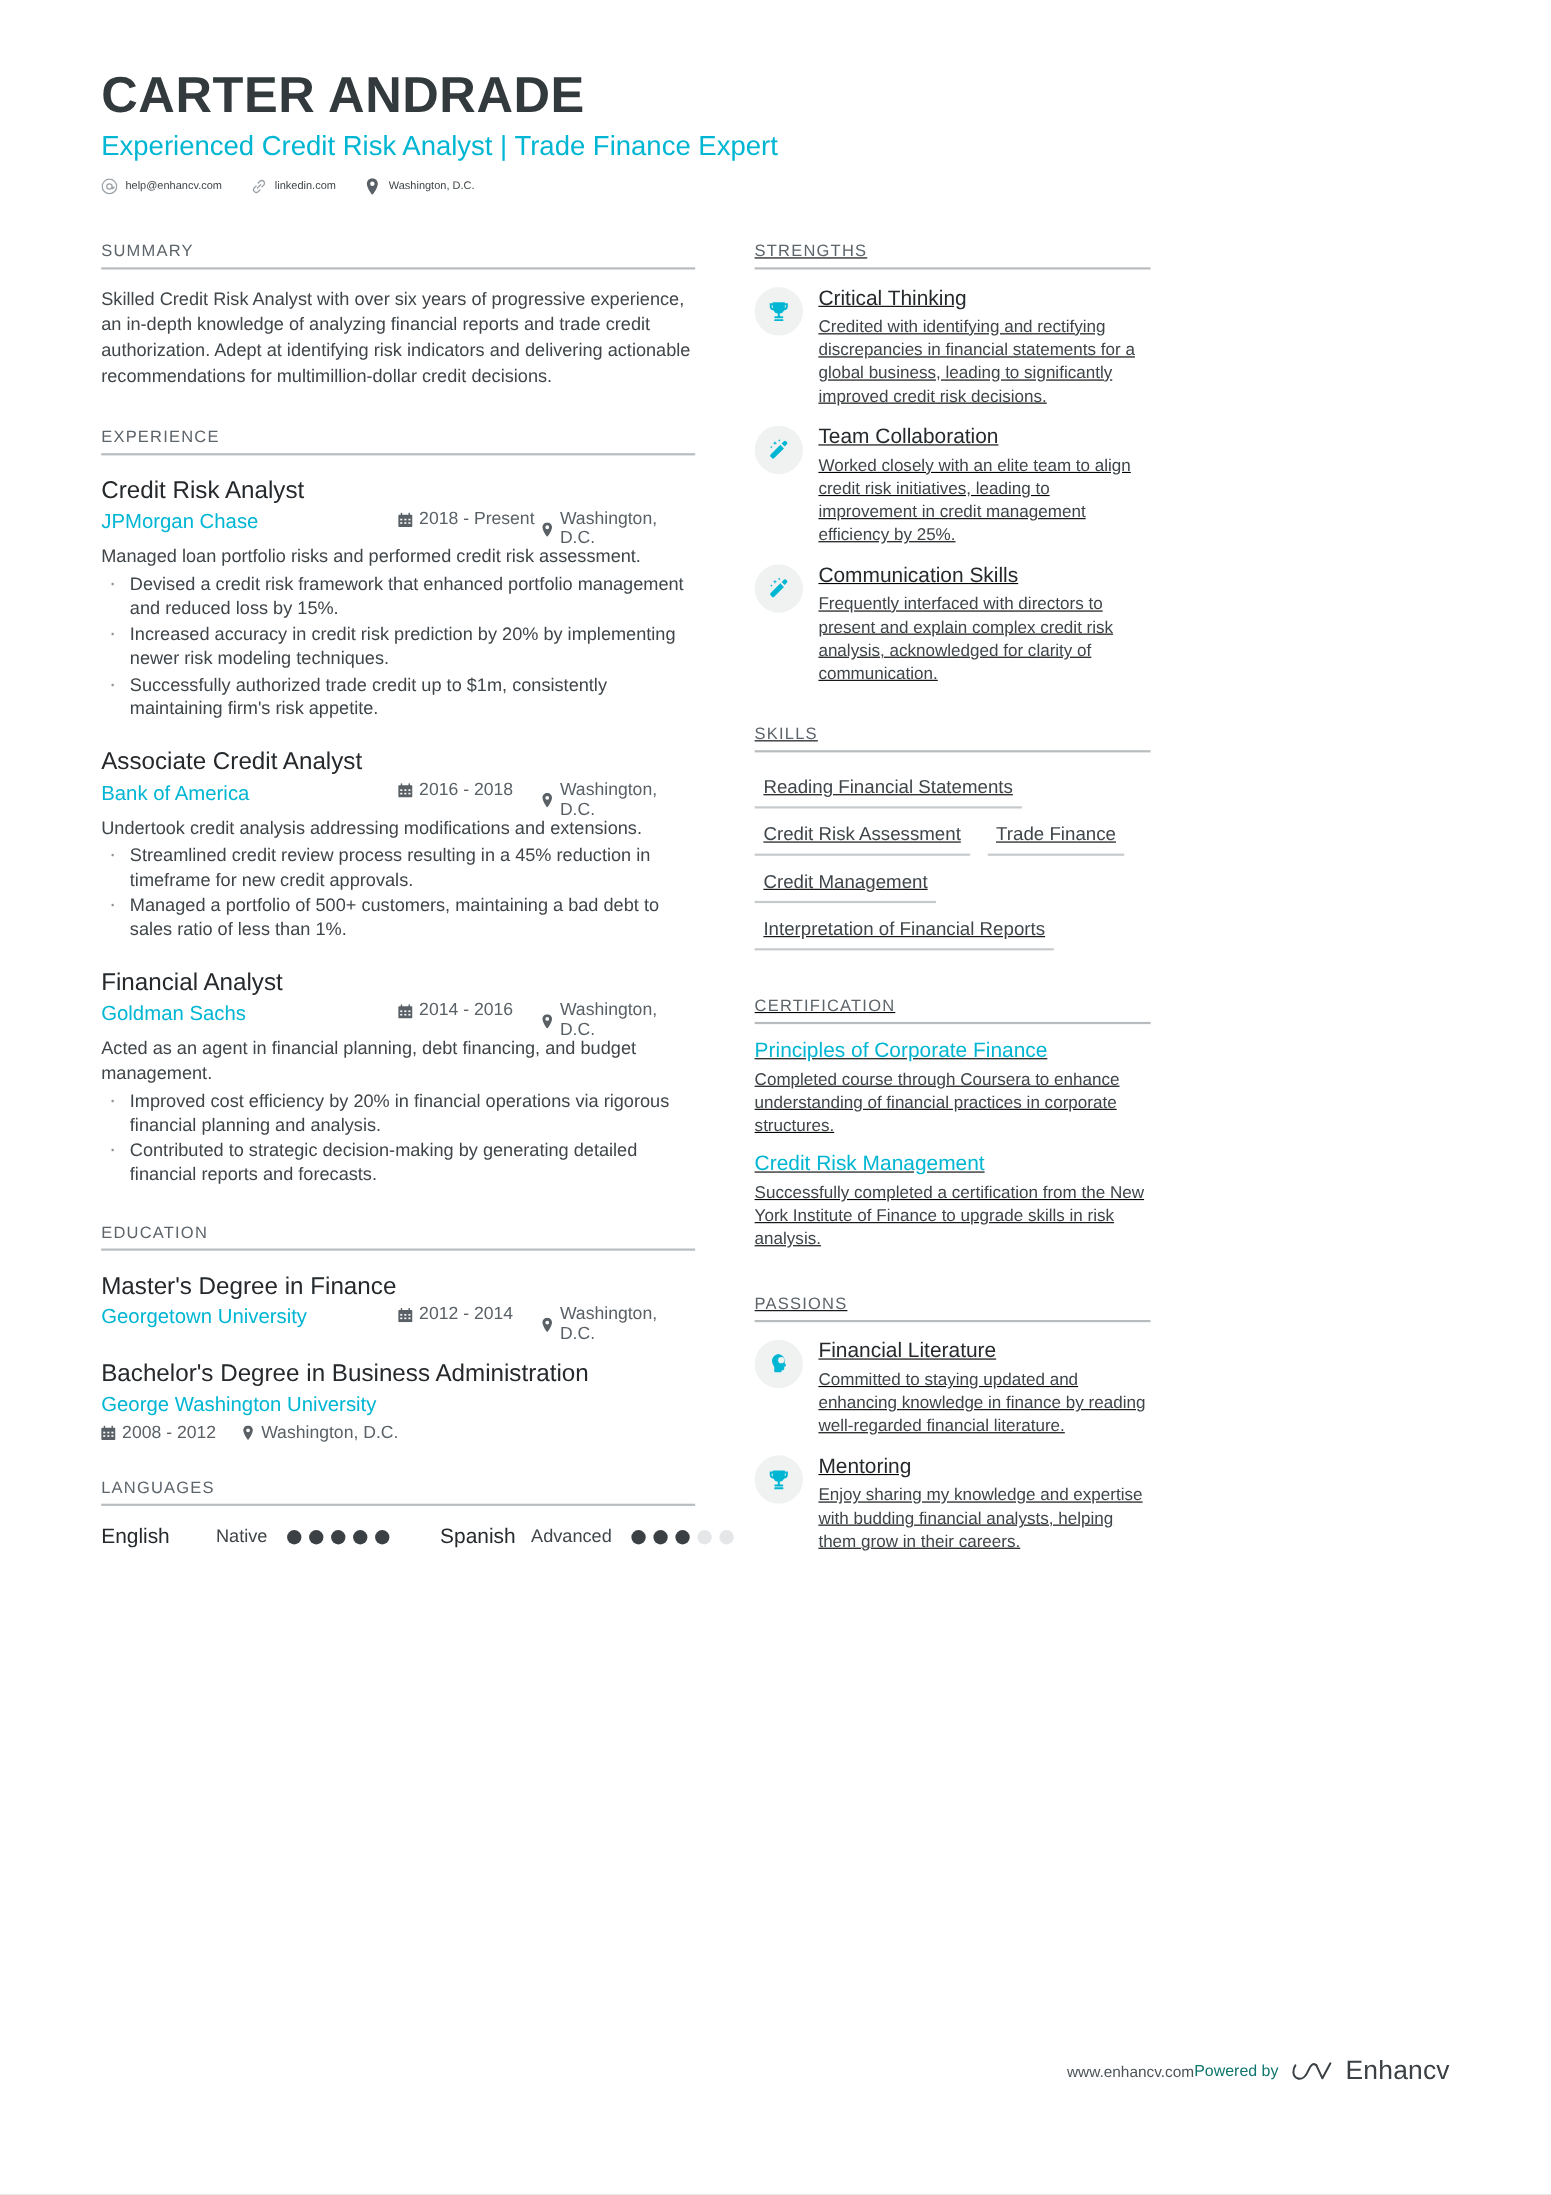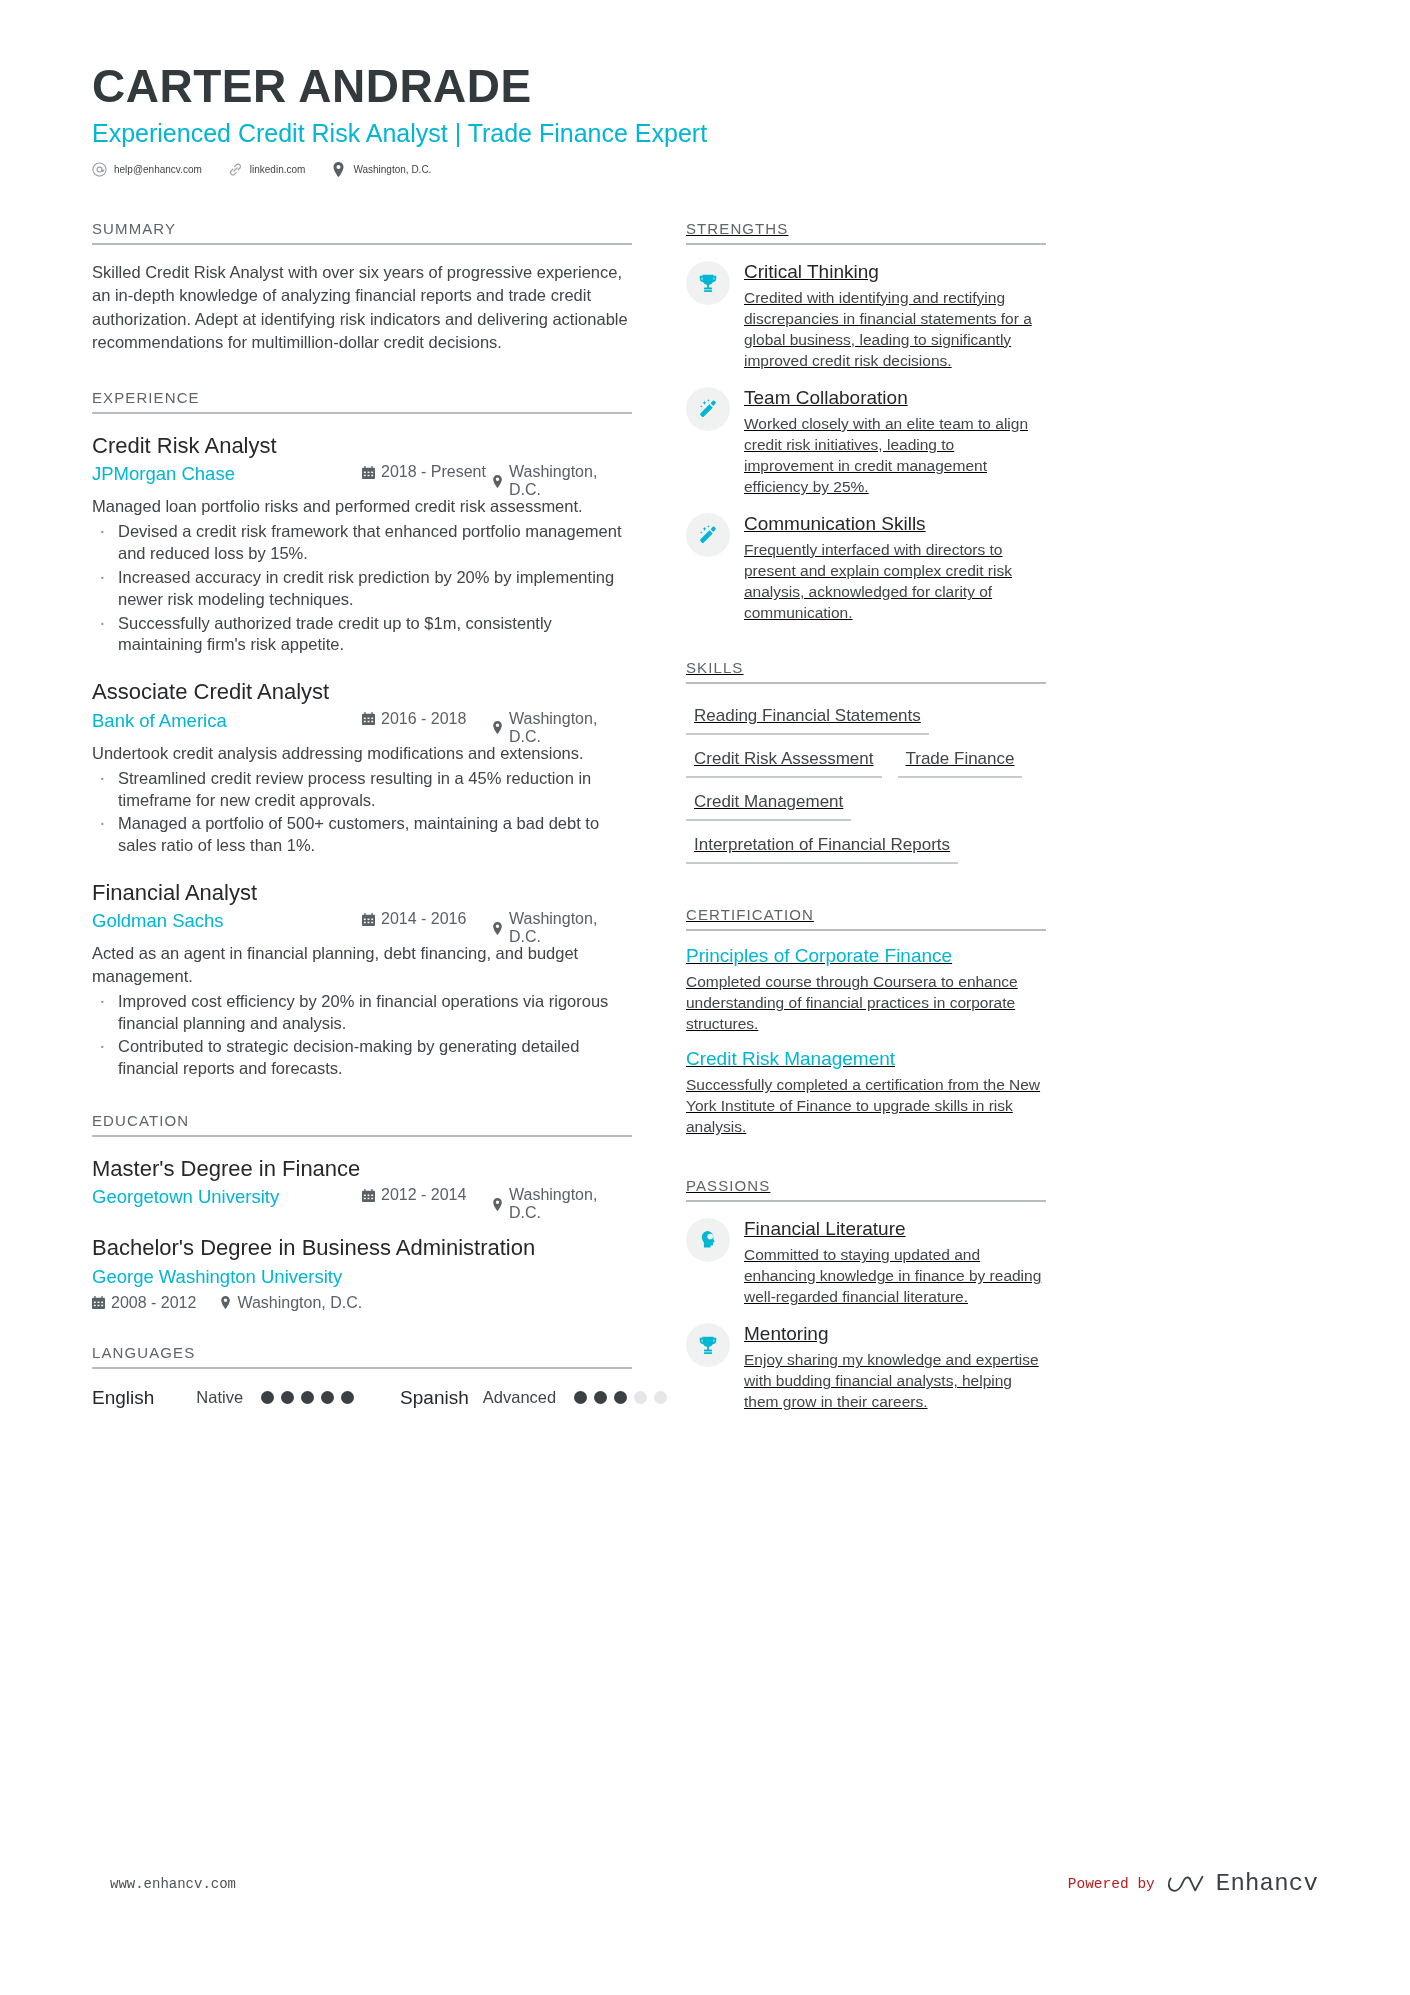--- a/index.html
+++ b/index.html
@@ -122,26 +122,26 @@
   .langs { display:flex; align-items:center; margin-top:18px; }
   .lang { display:flex; align-items:center; }
   .lang-name { font-size:19px; color:#25292c; }
   .lang-level { font-size:16.5px; color:#3f4549; margin-left:0; }
   .dots { display:flex; gap:7px; align-items:center; }
   .dot { width:13px; height:13px; border-radius:50%; background:#3a4044; }
   .dot.off { background:#e4e6e7; }
 
   
   .footer {
-    position:absolute; left:96px; right:78px; bottom:88px;
-    display:flex; align-items:center; justify-content:space-between;font-family:Liberation Mono, monospace;
+    position:absolute; left:78px; right:78px; bottom:88px;
+    display:flex; align-items:center; justify-content:flex-end;
   }
   .foot-url { font-size:14px; color:#4d5357; }
   .foot-right { display:flex; align-items:center; gap:12px; }
-  .powered { font-size:14.5px; color:#b91c1c;padding-left:40px; }
+  .powered { font-size:14.5px; color:#0f766e; }
   .logo { display:flex; align-items:center; gap:9px; }
   .logo-word { font-size:24px; color:#3a4044; letter-spacing:0.2px; }
 </style>
 </head>
 <body>
 
 <div class="page">
 <div class="sheet">
 
   <div class="hdr">

